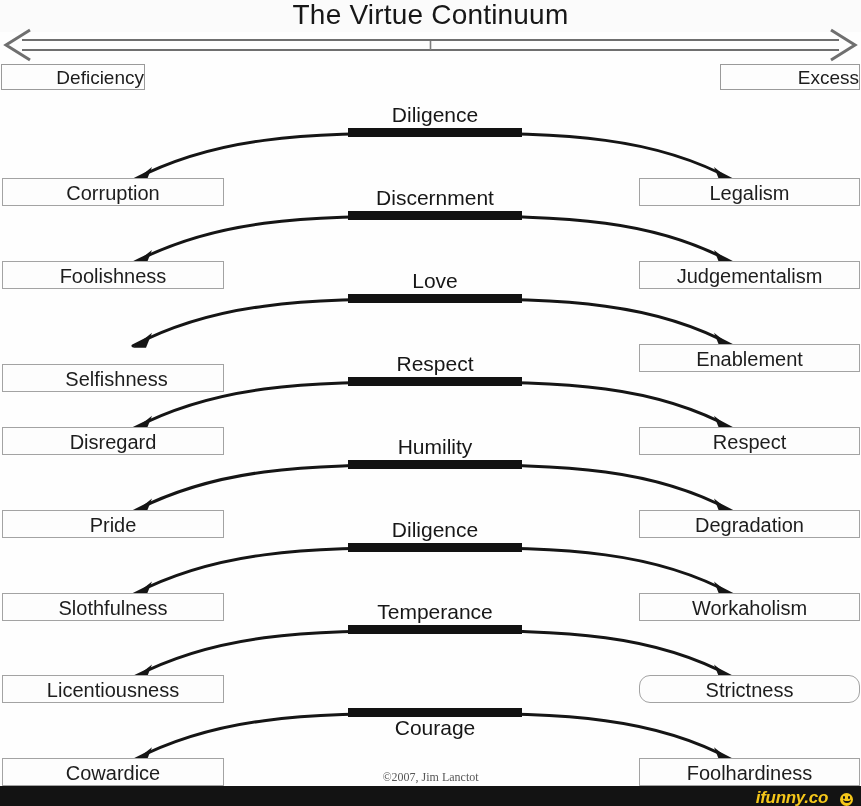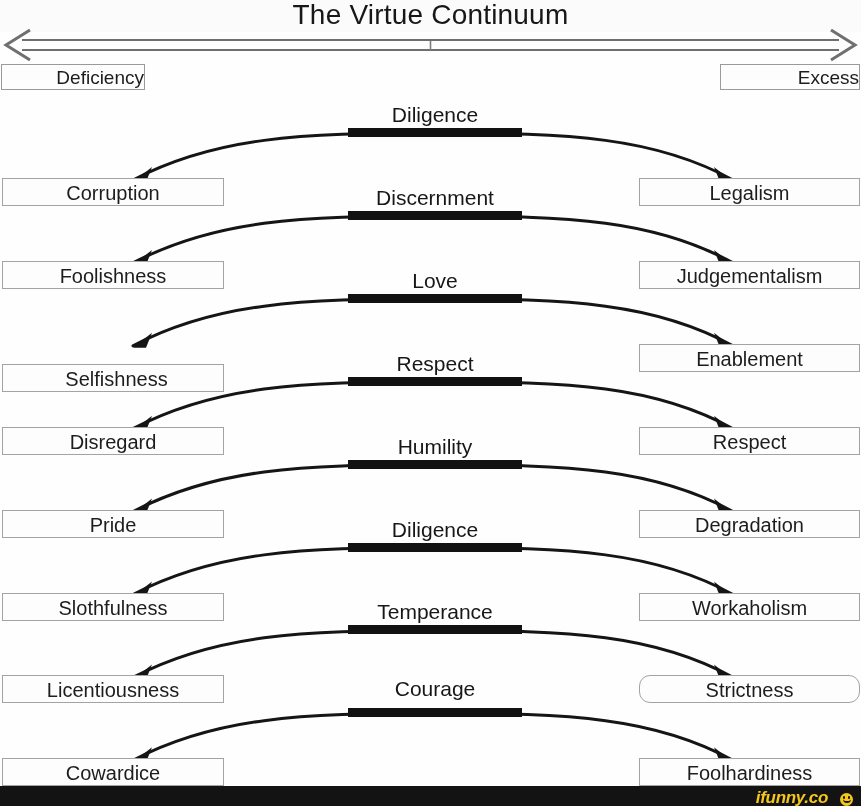--- a/index.html
+++ b/index.html
@@ -256,26 +256,27 @@
       <div class="vice-box vice-left" style="top: 509.6px;">Pride</div>
       <div class="vice-box vice-right" style="top: 509.6px;">Degradation</div>
       <div class="virtue-label" style="top: 516.5px;">Diligence</div>
       <div class="virtue-bar" style="top: 542.5px;"></div>
       <div class="vice-box vice-left" style="top: 592.5px;">Slothfulness</div>
       <div class="vice-box vice-right" style="top: 592.5px;">Workaholism</div>
       <div class="virtue-label" style="top: 599.4px;">Temperance</div>
       <div class="virtue-bar" style="top: 625.4px;"></div>
       <div class="vice-box vice-left" style="top: 675.4px;">Licentiousness</div>
       <div class="vice-box vice-right" style="top: 675.4px; border-radius: 11px;">Strictness</div>
-      <div class="virtue-label" style="top: 676px;">Courage</div>
+      <div class="virtue-label" style="top: 715px;">Courage</div>
       <div class="virtue-bar" style="top: 708.3px;"></div>
       <div class="vice-box vice-left" style="top: 758.3px;">Cowardice</div>
       <div class="vice-box vice-right" style="top: 758.3px;">Foolhardiness</div>
     </div>
 
+  <div id="copyright">©2007, Jim Lanctot</div>
 
   <div id="bottom-band"></div>
   <div id="watermark">
     <span>ifunny.co</span>
     <span class="smiley">
         <i></i>
       </span>
   </div>
 
 </div>

